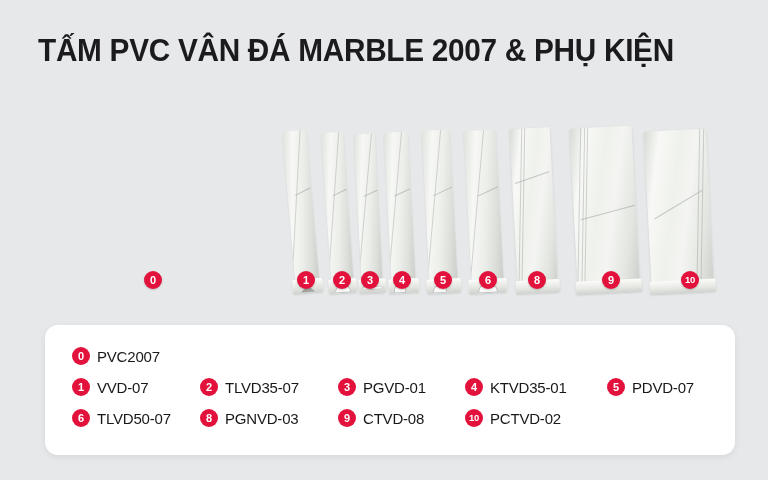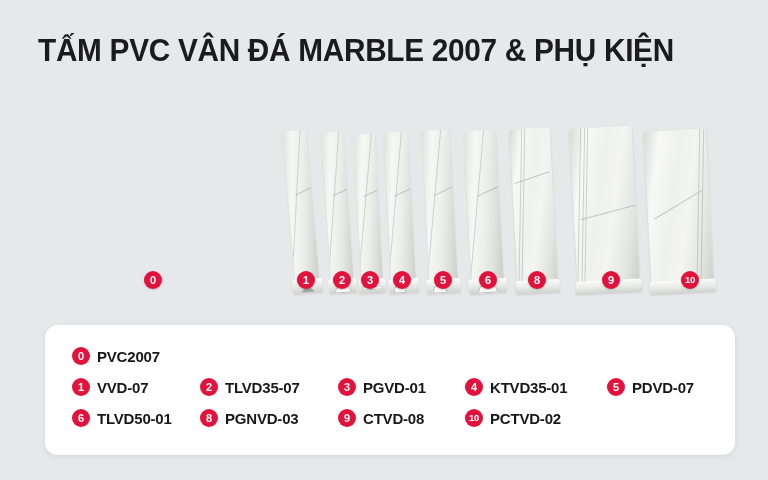--- a/index.html
+++ b/index.html
@@ -140,21 +140,21 @@
   }
   .legend-item .lb{
     width:18px;height:18px;border-radius:50%;
     background:#e3123c;color:#fff;
     font-size:11px;font-weight:bold;
     display:flex;align-items:center;justify-content:center;
     flex:0 0 auto;line-height:1;
   }
   .legend-item .lb.two{font-size:9.5px;letter-spacing:-0.4px;}
   .legend-item .lt{
-    font-size:15px;font-weight:bold;color:#18181a;
+    font-size:15px;font-weight:normal;color:#18181a;
     letter-spacing:-0.2px;
   }
 </style>
 </head>
 <body>
 
 <div id="page">
 
   <div class="title">TẤM PVC VÂN ĐÁ MARBLE 2007 &amp; PHỤ KIỆN</div>
 
@@ -284,21 +284,21 @@
       </div>
       <div class="legend-item" style="left:562px;">
         <span class="lb">5</span>
         <span class="lt">PDVD-07</span>
       </div>
     </div>
 
     <div class="legend-row" style="top:84px;">
       <div class="legend-item" style="left:27px;">
         <span class="lb">6</span>
-        <span class="lt">TLVD50-01</span>
+        <span class="lt">TLVD50-07</span>
       </div>
       <div class="legend-item" style="left:155px;">
         <span class="lb">8</span>
         <span class="lt">PGNVD-03</span>
       </div>
       <div class="legend-item" style="left:293px;">
         <span class="lb">9</span>
         <span class="lt">CTVD-08</span>
       </div>
       <div class="legend-item" style="left:420px;">

